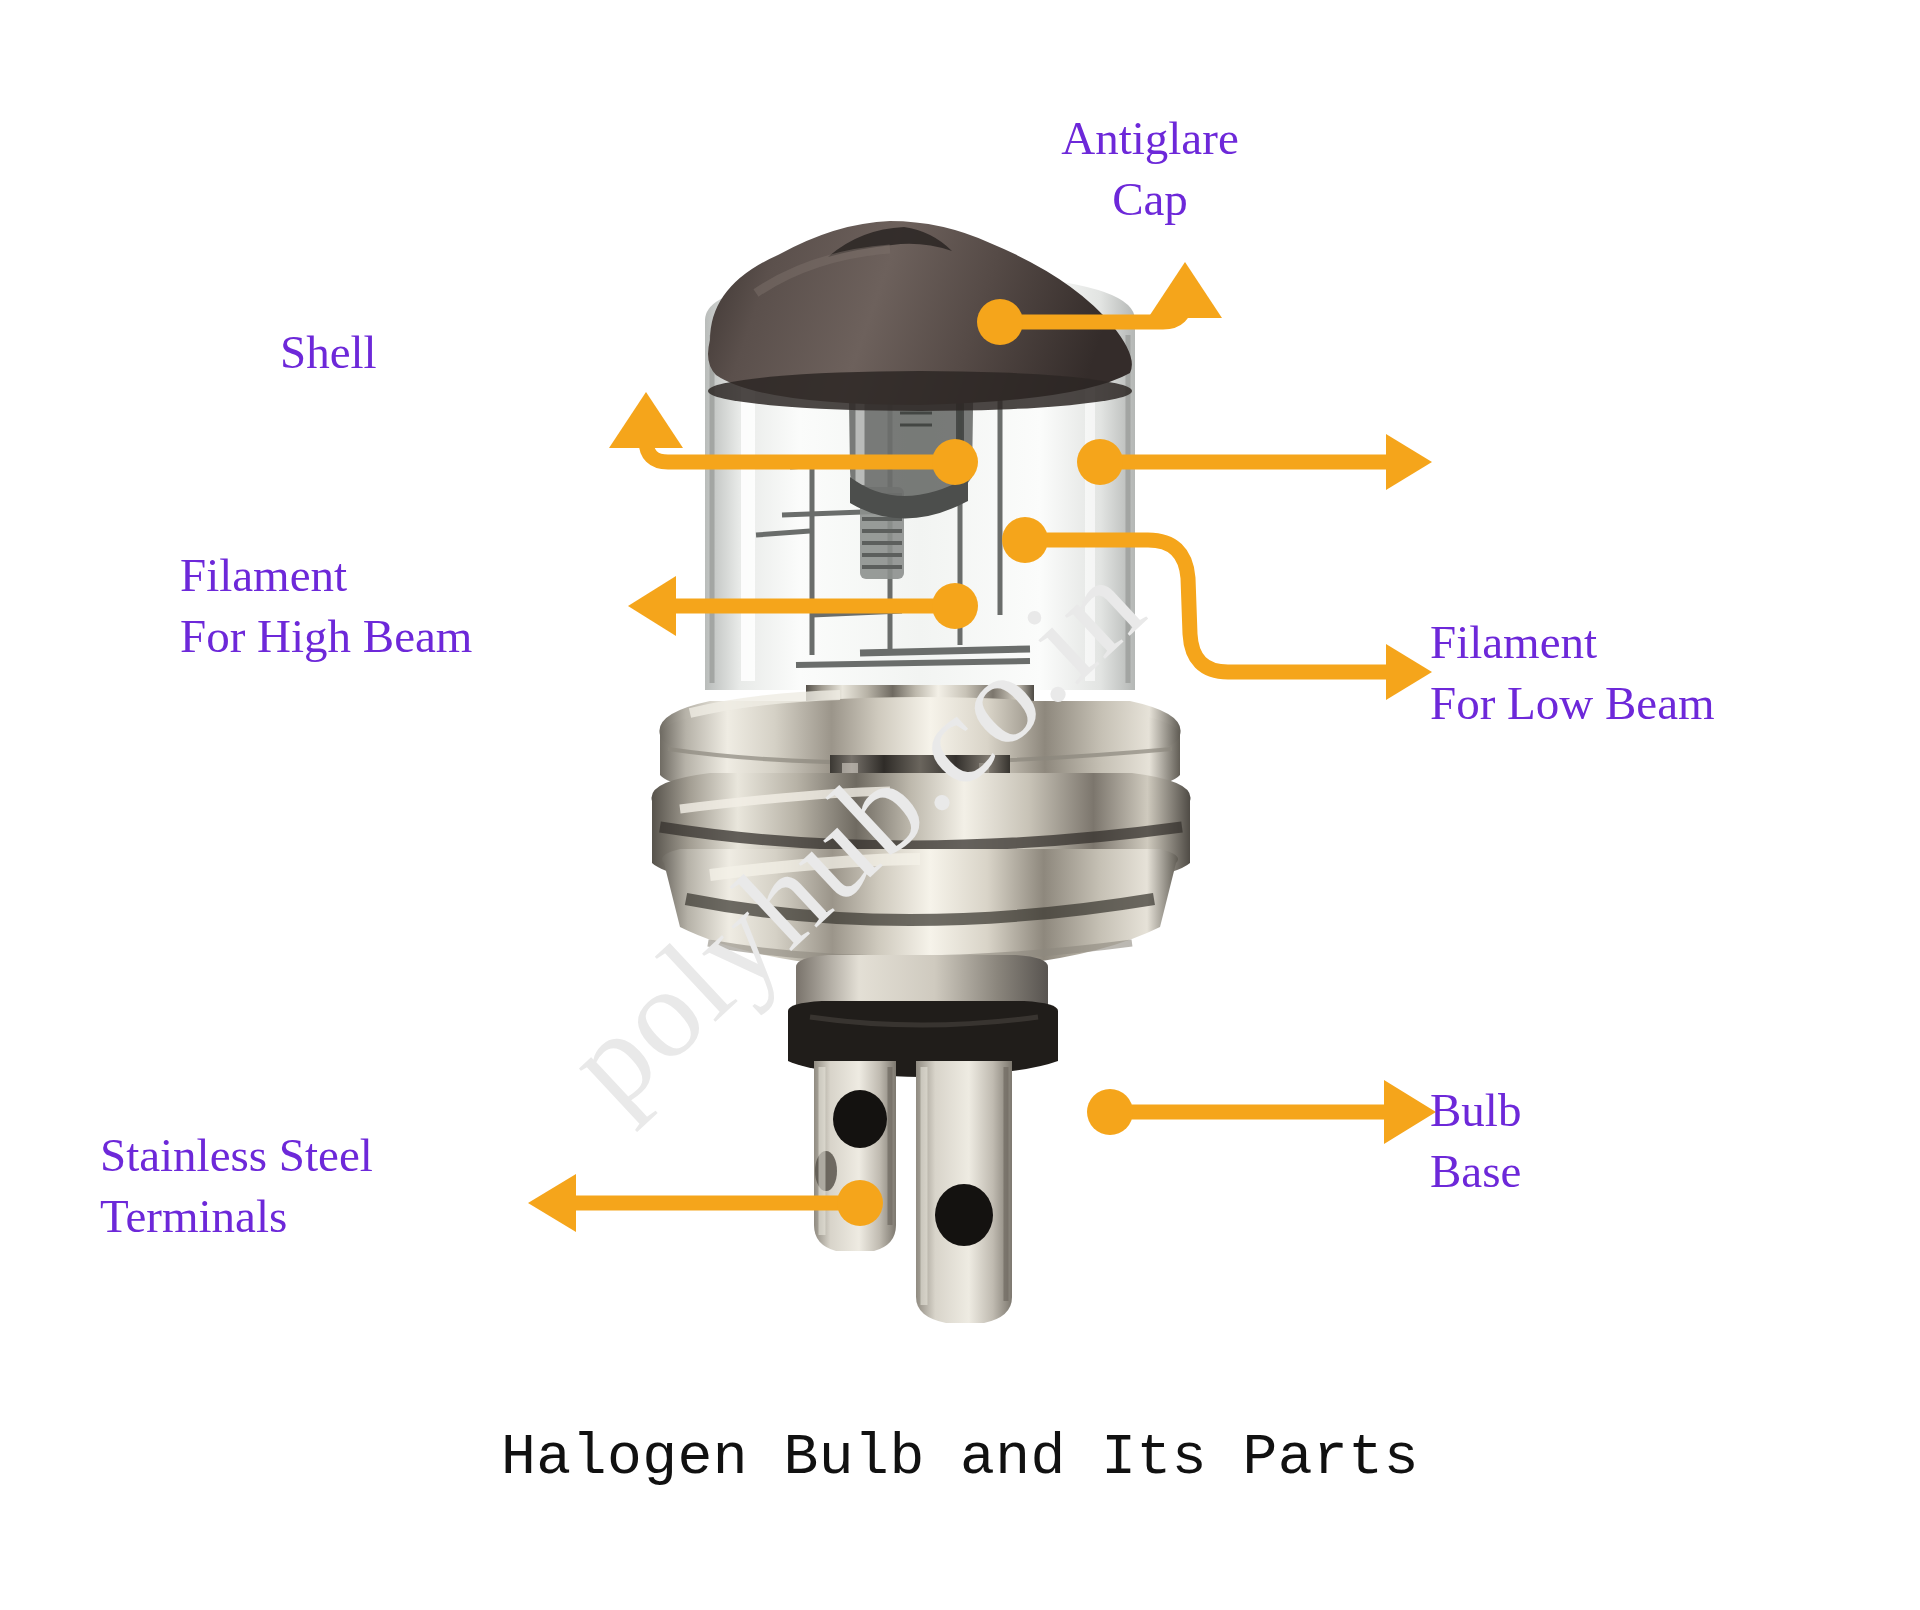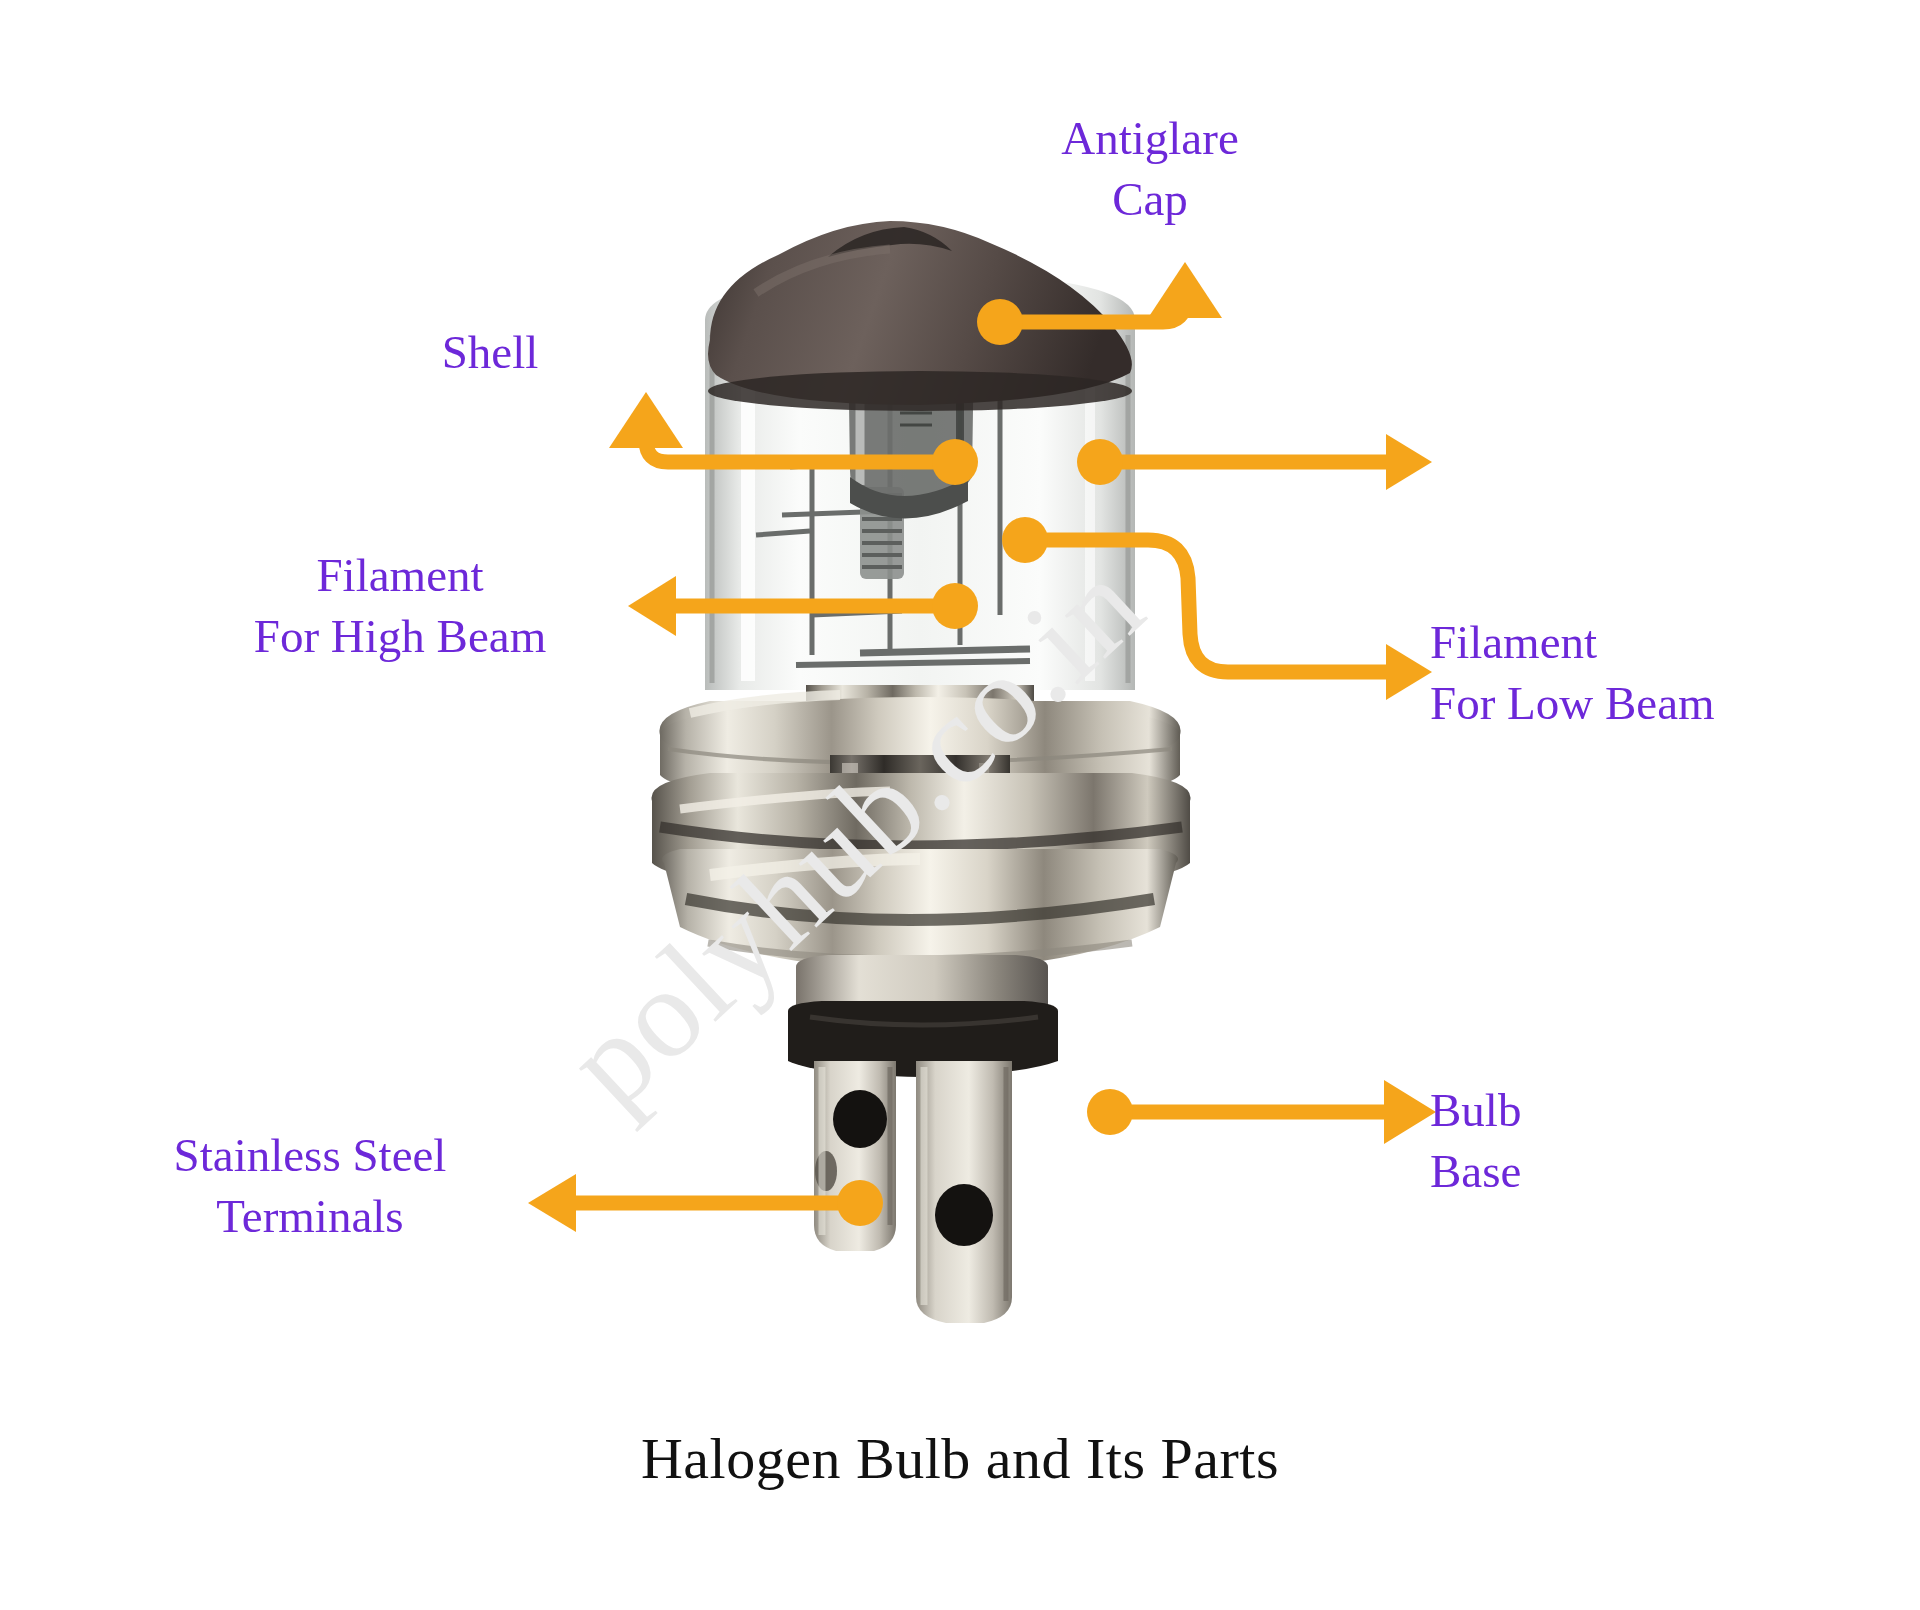--- a/index.html
+++ b/index.html
@@ -58,31 +58,31 @@
   
   .label {
     position: absolute;
     font-family: "Liberation Serif", serif;
     font-size: 47px;
     line-height: 1.29;
     color: #6d28d9;
     white-space: pre-line;
     z-index: 5;
   }
-  .label.right  { text-align: center; }
+  .label.right  { text-align: left; }
   .label.left   { text-align: left; }
   .label.center { text-align: center; }
 
   #caption {
     position: absolute;
     left: 0;
     top: 1425px;
     width: 1920px;
     text-align: center;
-    font-family: Liberation Serif, serif;
+    font-family: Liberation Mono, monospace;
     font-stretch: condensed;
     font-size: 58px;
     letter-spacing: 0.5px;
     color: #111111;
     z-index: 6;
   }
 </style>
 </head>
 <body>
 

